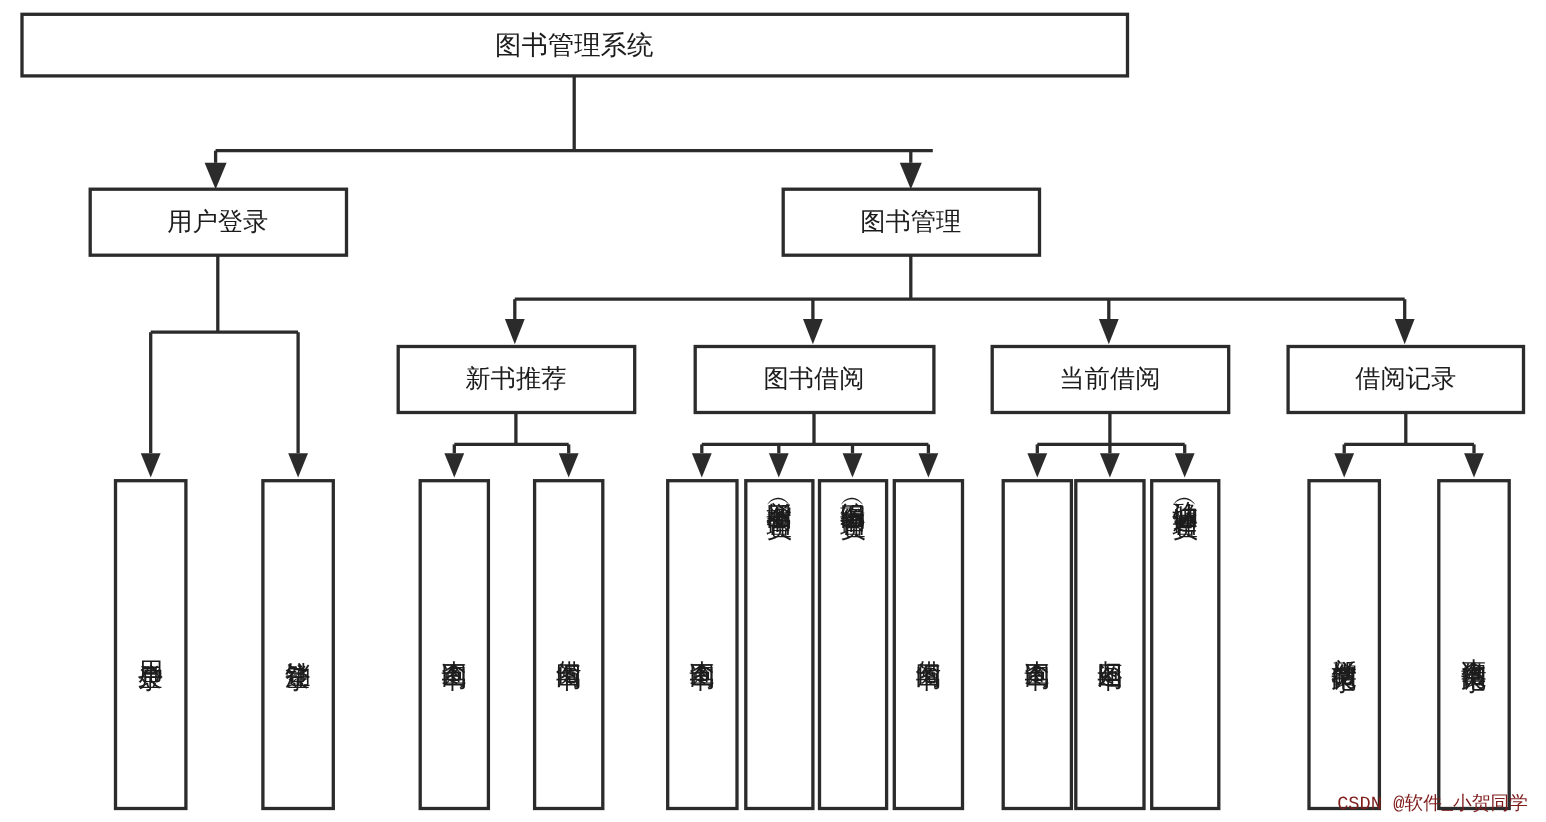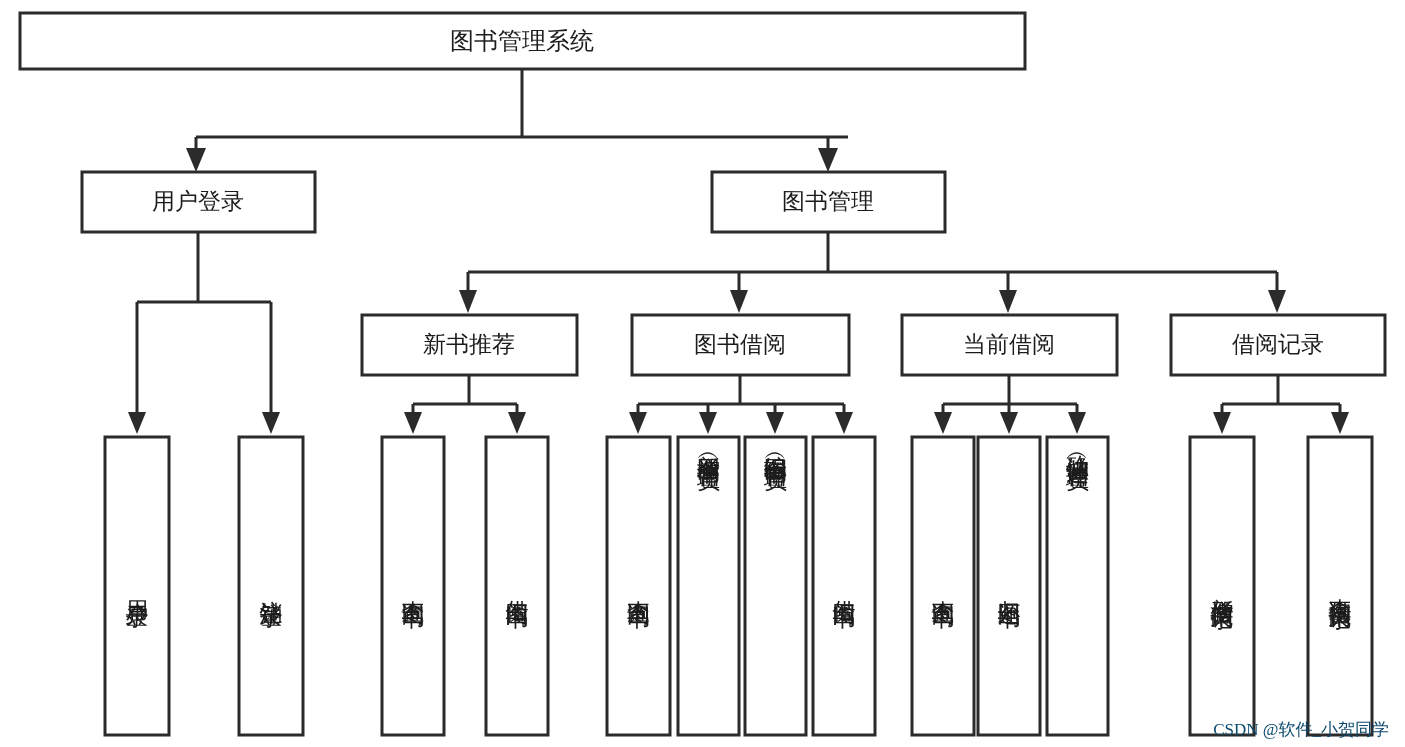--- a/index.html
+++ b/index.html
@@ -72,23 +72,23 @@
     font-size: 23px;
     line-height: 1.08;
     color: #1c1c1c;
     letter-spacing: 2px;
     white-space: nowrap;
   }
   .watermark {
     position: absolute;
     right: 16px;
     bottom: 6px;
-    font-family: Liberation Serif, serif;
+    font-family: Liberation Mono, monospace;
     font-size: 17px;
-    color: #0c4a6e;
+    color: #7f1d1d;
     white-space: nowrap;
     pointer-events: none;
   }
 </style>
 </head>
 <body>
 
 <div id="diagram-root">
 
   <svg class="diagram" viewBox="0 0 1405 747" xmlns="http://www.w3.org/2000/svg">

